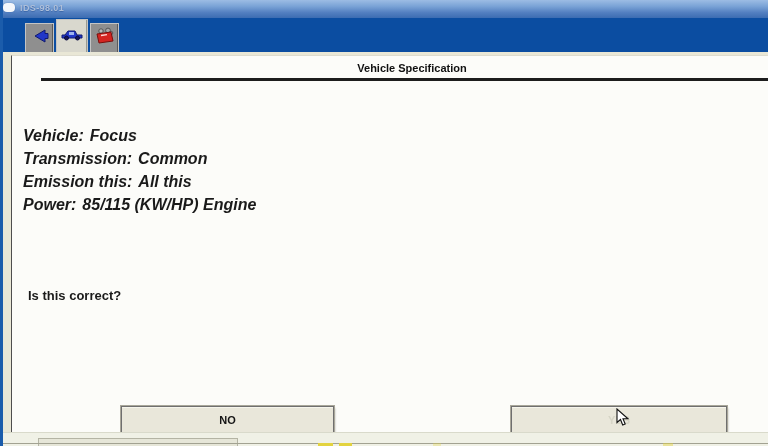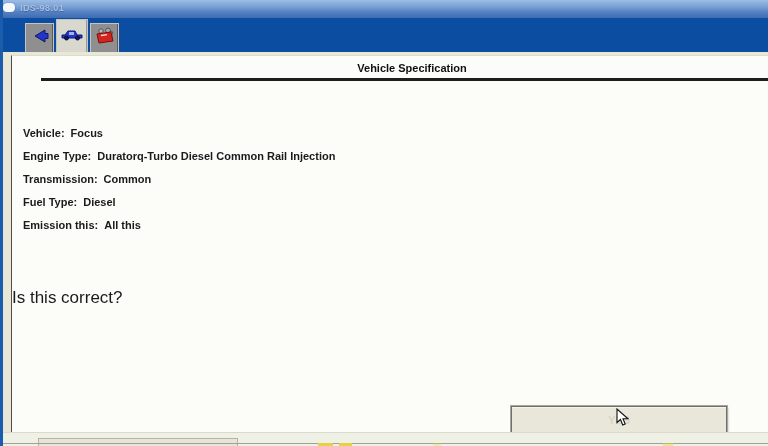--- a/index.html
+++ b/index.html
@@ -29,23 +29,23 @@
   .tab-1 { left:25px; } .tab-2 { left:56px; } .tab-3 { left:90px; }
   
   .content-outer { position:absolute; left:3px; top:52px; width:765px; height:380px; background:#e9e7d6; }
   .content {
     position:absolute; left:8px; top:3px; width:757px; height:377px;
     background:#fcfcf9; border-left:1px solid #4e4e4e; border-top:1px solid #dedccf;
   }
   .page-title { position:absolute; top:6px; left:44px; right:0; text-align:center; font-size:11px; font-weight:bold; color:#111; }
   .title-rule { position:absolute; top:22px; left:29px; right:0; height:3px; background:#1d1d1d; }
   .specs { position:absolute; top:71px; left:11px; right:10px; }
-  .spec-row { height:23px; font-size:11px; font-weight:bold; color:#1a1a1a; white-space:nowrap; }
+  .spec-row { height:23px; font-size:16px; font-weight:bold; color:#1a1a1a; white-space:nowrap;font-style:italic; }
   .spec-row .val { margin-left:6px; }
-  .question { position:absolute; top:232px; left:0; font-size:17px; font-weight:normal; color:#1a1a1a; }
+  .question { position:absolute; top:232px; left:16px; font-size:13px; font-weight:bold; color:#1a1a1a; }
   
   .btn {
     position:absolute; top:350px; height:27px; background:#e9e7da;
     border:1px solid #6f6f6f; outline:1px solid #a9a79a;
     box-shadow:1px 2px 2px rgba(90,90,80,.45), inset 0 1px 0 #f6f5ec;
     display:flex; align-items:center; justify-content:center;
     font-size:11px; font-weight:bold; color:#141414; cursor:pointer;
   }
   .btn-no { left:109px; width:213px; }
   .btn-yes { left:499px; width:216px; color:#d6d5c6; }
@@ -102,28 +102,28 @@
     </div>
   </div>
 
   <div class="content-outer">
     <div class="content">
       <div class="page-title">Vehicle Specification</div>
       <div class="title-rule"></div>
 
       <div class="specs">
         <div class="spec-row"><span>Vehicle:</span><span class="val">Focus</span></div>
-        <div class="spec-row"><span>Engine Type:</span><span class="val">Duratorq-Turbo Diesel Common Rail Injection</span></div>
         <div class="spec-row"><span>Transmission:</span><span class="val">Common</span></div>
-        <div class="spec-row"><span>Fuel Type:</span><span class="val">Diesel</span></div>
         <div class="spec-row"><span>Emission this:</span><span class="val">All this</span></div>
+        <div class="spec-row"><span>Power:</span><span class="val">85/115 (KW/HP) Engine</span></div>
       </div>
 
       <div class="question">Is this correct?</div>
 
+      <div class="btn btn-no">NO</div>
       <div class="btn btn-yes">YES</div>
 
       <div class="cursor">
         <svg width="14" height="18" viewBox="0 0 14 18">
           <path d="M1 1 L1 14.5 L4.5 11.5 L6.7 17 L9.2 16 L7 10.8 L12 10.8 Z" fill="#fff" stroke="#111" stroke-width="1.1"></path>
         </svg>
       </div>
     </div>
   </div>
 

